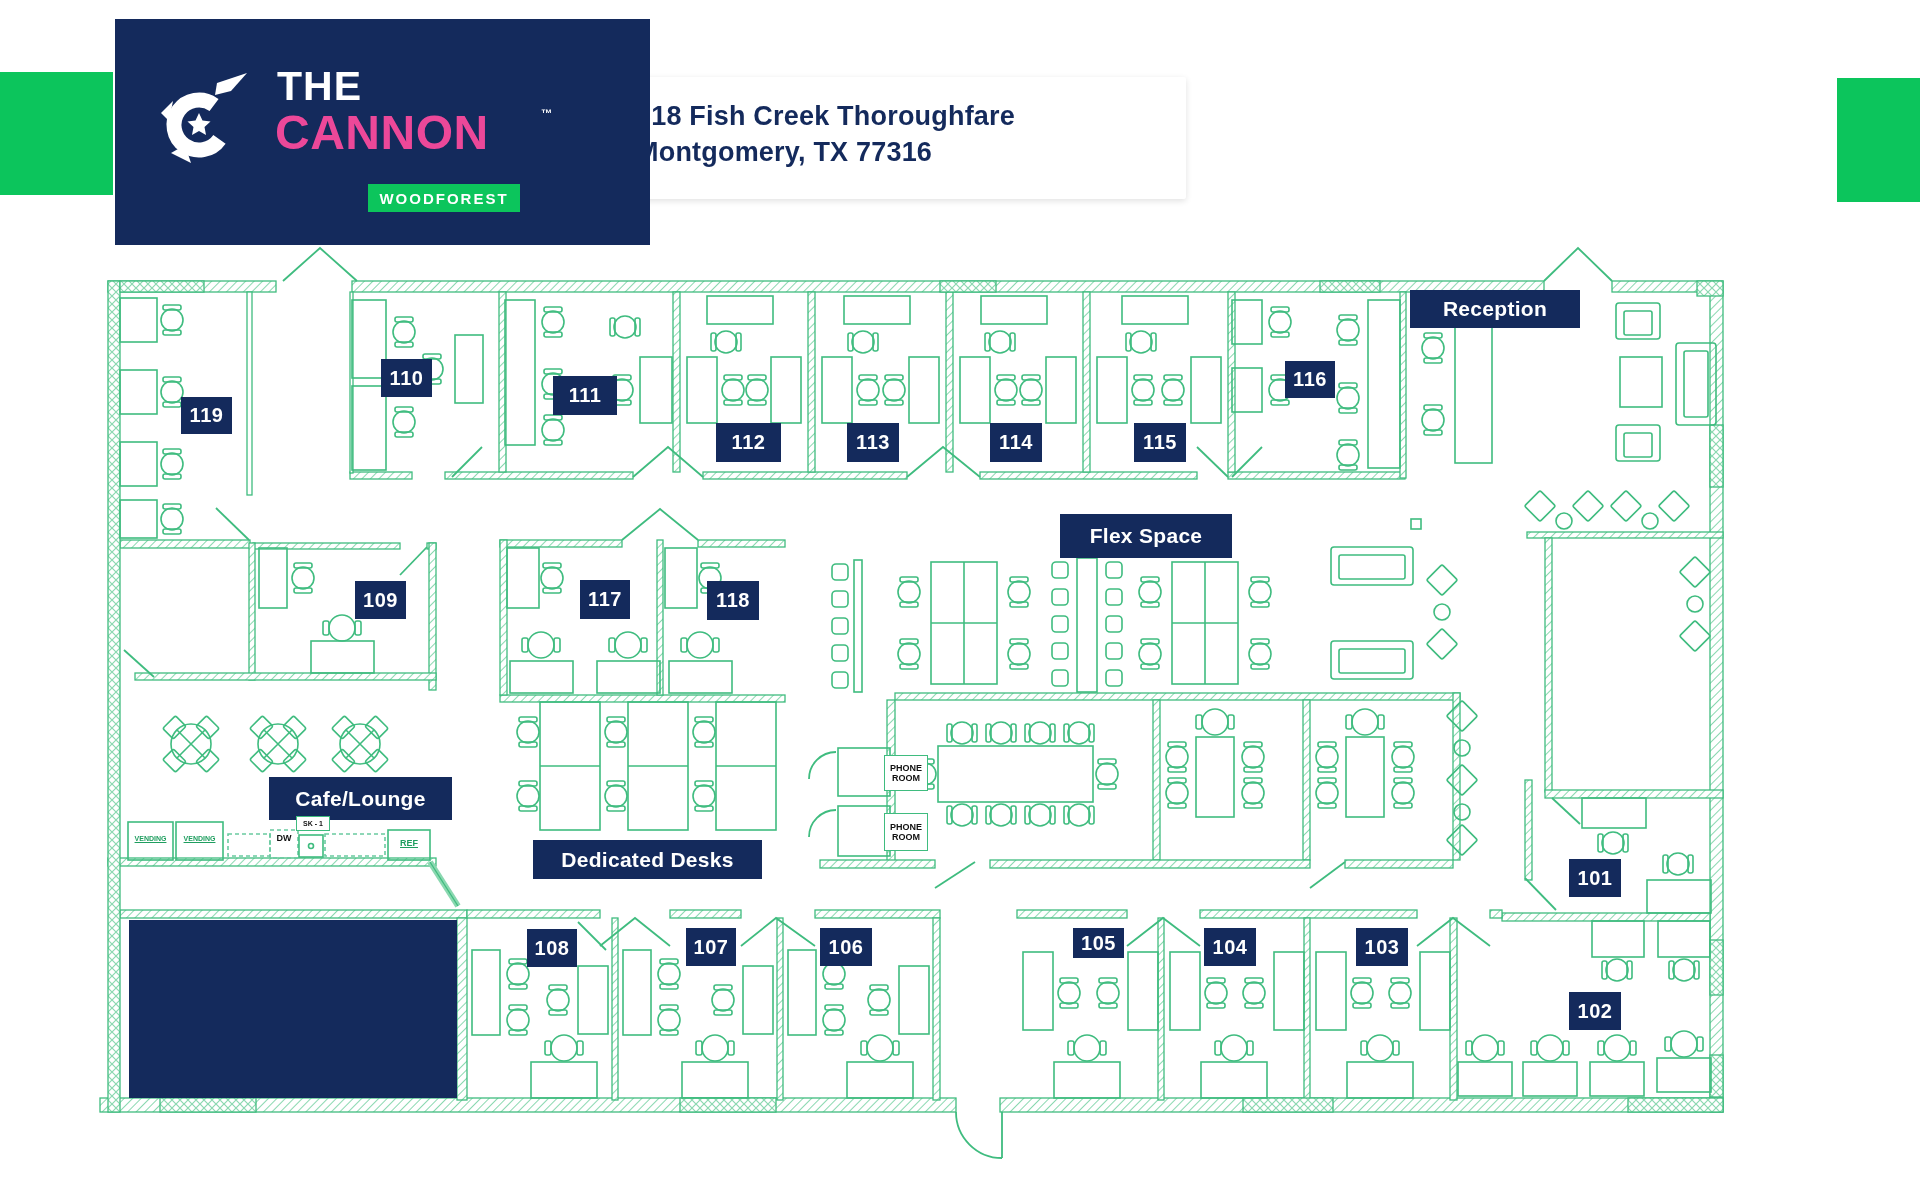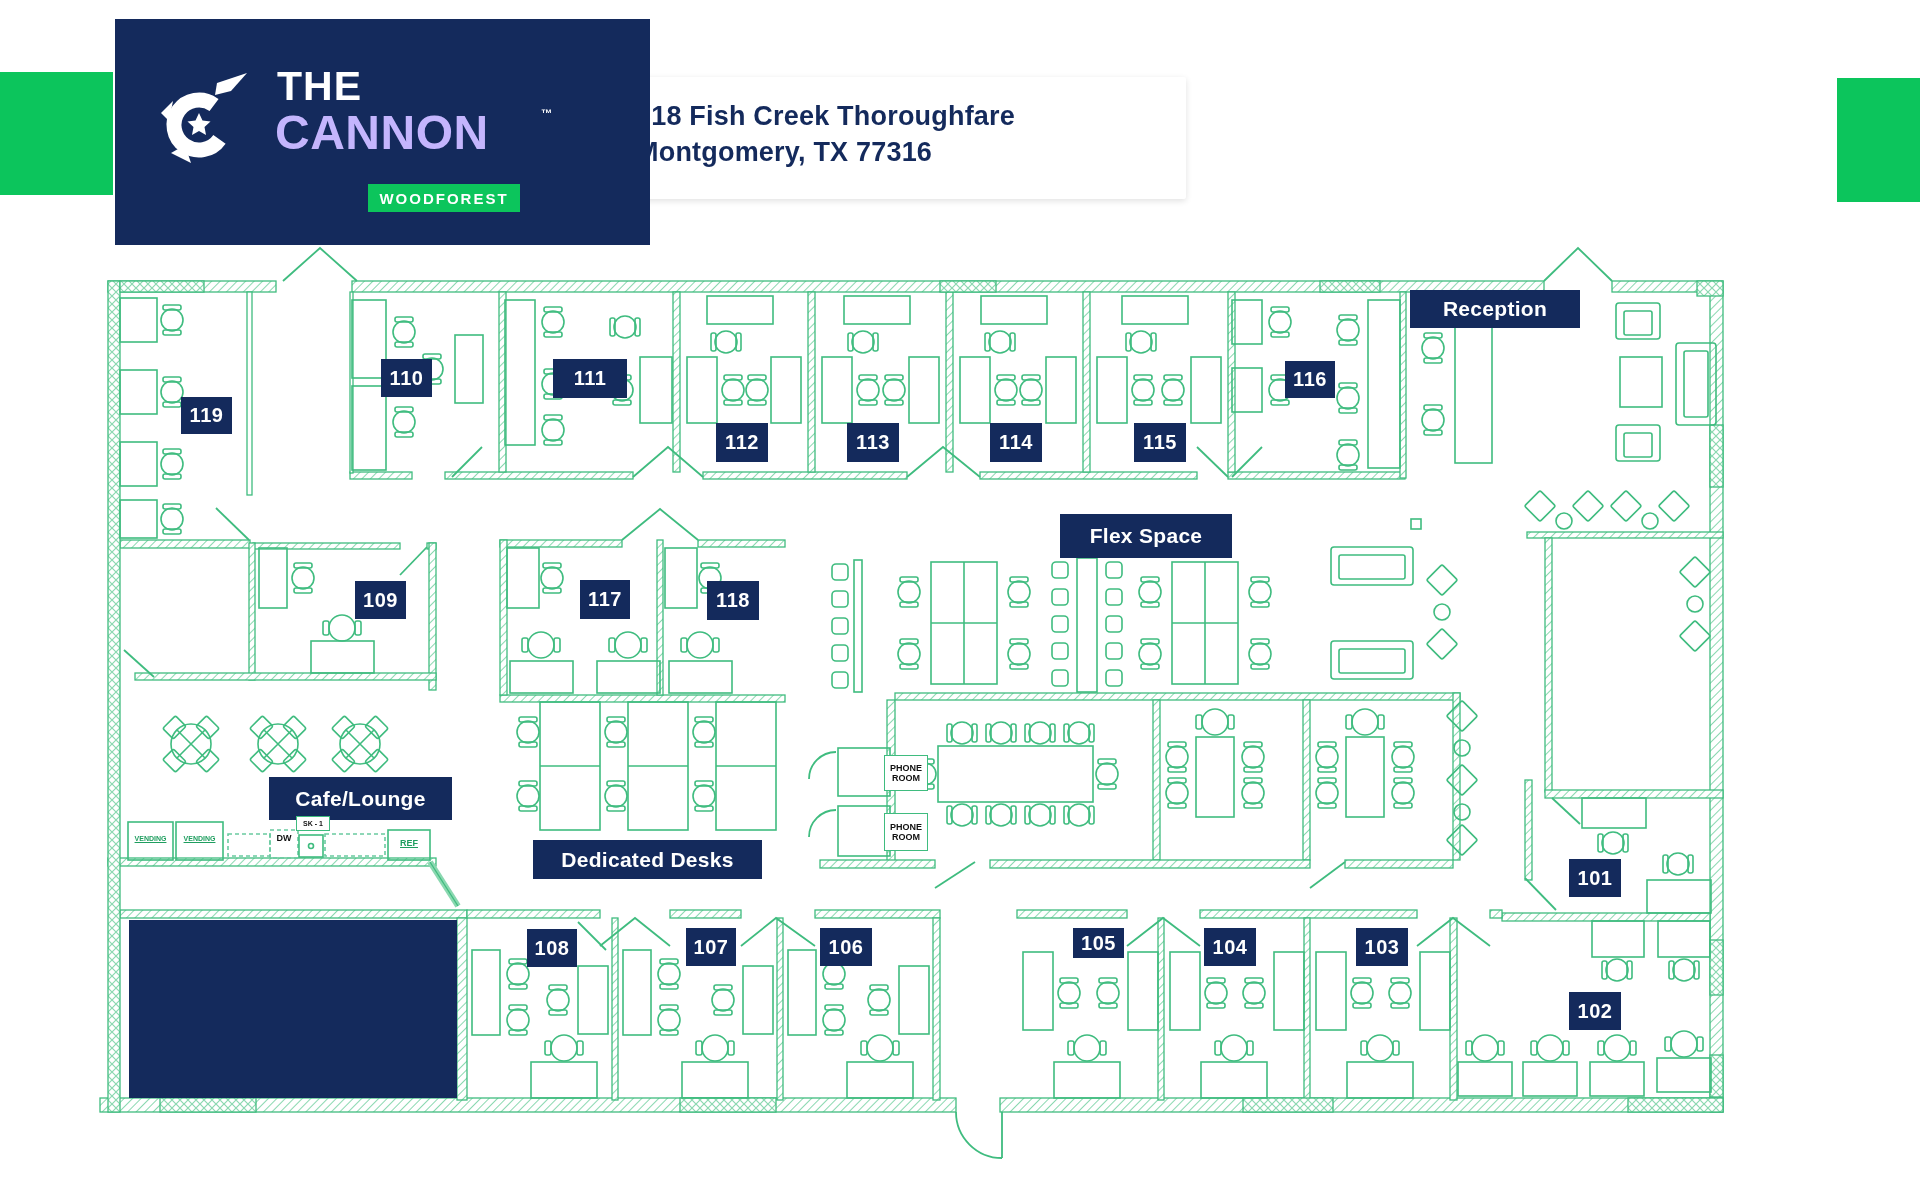--- a/index.html
+++ b/index.html
@@ -14,21 +14,21 @@
   svg{position:absolute;left:0;top:0;}
   
   .green-block{position:absolute;background:var(--green);}
   .addr-card{position:absolute;left:584px;top:77px;width:602px;height:122px;background:#fff;
              box-shadow:0 2px 6px rgba(0,0,0,.12);border-radius:2px;z-index:2;}
   .addr-text{position:absolute;left:52px;top:22px;color:var(--navy);font-weight:bold;
              font-size:27px;line-height:1.32;letter-spacing:.2px;}
   .navy-block{position:absolute;left:115px;top:19px;width:535px;height:226px;background:var(--navy);z-index:3;}
   .logo-mark{position:absolute;left:44px;top:52px;width:104px;height:98px;}
   .logo-the{position:absolute;left:162px;top:44px;color:#fff;font-weight:bold;font-size:41px;letter-spacing:1px;}
-  .logo-cannon{position:absolute;left:160px;top:86px;color:#c4b5fd;font-weight:bold;font-size:48px;letter-spacing:.5px;}
+  .logo-cannon{position:absolute;left:160px;top:86px;color:#ec4899;font-weight:bold;font-size:48px;letter-spacing:.5px;}
   .logo-tm{position:absolute;left:426px;top:88px;color:#fff;font-size:11px;font-weight:bold;}
   .wf-badge{position:absolute;left:253px;top:149px;width:152px;height:28px;background:var(--green);
             color:#fff;font-weight:bold;font-size:15px;letter-spacing:2px;display:flex;
             align-items:center;justify-content:center;margin-top:16px;}
   
   .badge{position:absolute;background:var(--navy);color:#fff;display:flex;align-items:center;
          justify-content:center;font-weight:bold;z-index:5;}
   .b-num{font-size:20px;letter-spacing:.5px;}
   .b-area{font-size:21px;letter-spacing:.3px;}
   .plabel{position:absolute;border:1.5px solid var(--plan);background:#fff;color:#111;
@@ -462,22 +462,22 @@
         <use href="#ch" transform="translate(1400,993) rotate(-90)"></use>
       <use href="#prs" transform="translate(1380,1048)"></use>
         <rect x="1347" y="1062" width="66" height="36"></rect>
     </g>
 
     <rect x="129" y="920" width="328" height="178" fill="#142A5C"></rect>
   </svg>
 
   <div class="badge b-num" style="left:181px;top:397px;width:51px;height:37px">119</div>
   <div class="badge b-num" style="left:381px;top:359px;width:51px;height:38px">110</div>
-  <div class="badge b-num" style="left:553px;top:359px;width:74px;height:39px">111</div>
-  <div class="badge b-num" style="left:716px;top:423px;width:52px;height:39px">112</div>
+  <div class="badge b-num" style="left:553px;top:376px;width:64px;height:39px">111</div>
+  <div class="badge b-num" style="left:716px;top:423px;width:65px;height:39px">112</div>
   <div class="badge b-num" style="left:847px;top:423px;width:52px;height:39px">113</div>
   <div class="badge b-num" style="left:990px;top:423px;width:52px;height:39px">114</div>
   <div class="badge b-num" style="left:1134px;top:423px;width:52px;height:39px">115</div>
   <div class="badge b-num" style="left:1285px;top:361px;width:50px;height:37px">116</div>
   <div class="badge b-num" style="left:355px;top:581px;width:51px;height:38px">109</div>
   <div class="badge b-num" style="left:580px;top:580px;width:50px;height:39px">117</div>
   <div class="badge b-num" style="left:707px;top:581px;width:52px;height:39px">118</div>
   <div class="badge b-num" style="left:1569px;top:859px;width:52px;height:38px">101</div>
   <div class="badge b-num" style="left:1569px;top:992px;width:52px;height:38px">102</div>
   <div class="badge b-num" style="left:1356px;top:928px;width:52px;height:38px">103</div>

